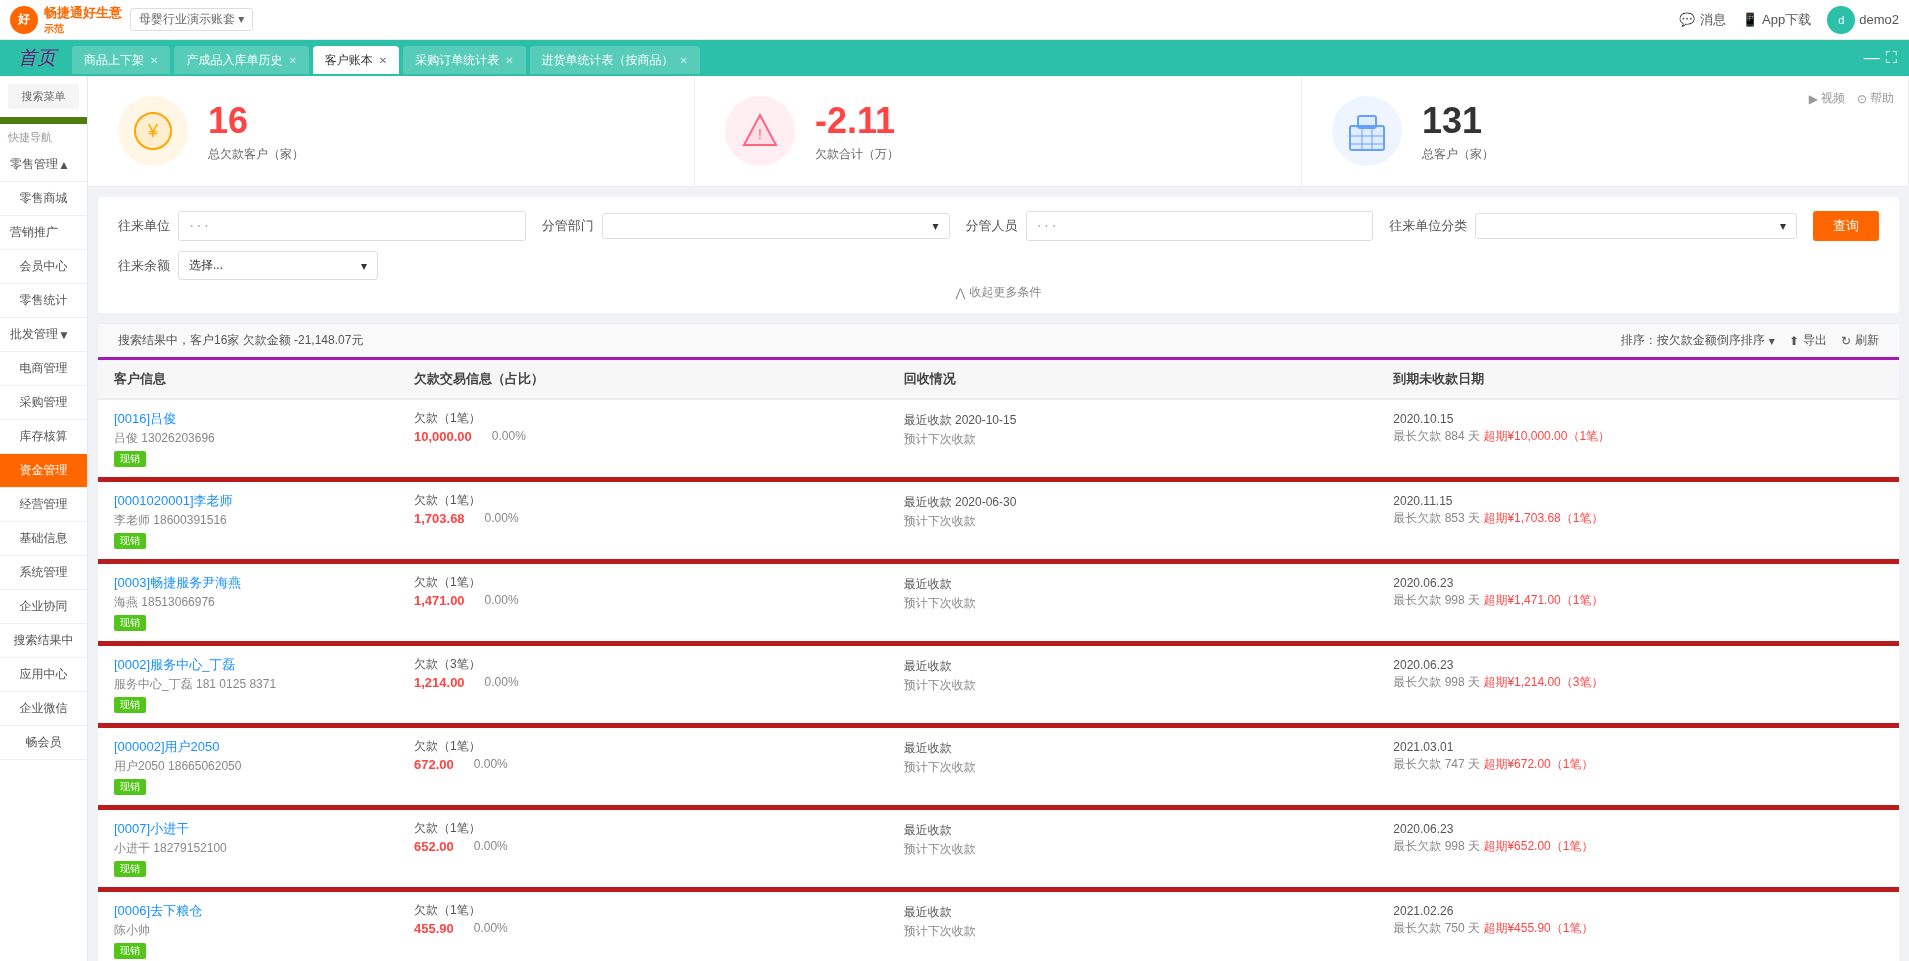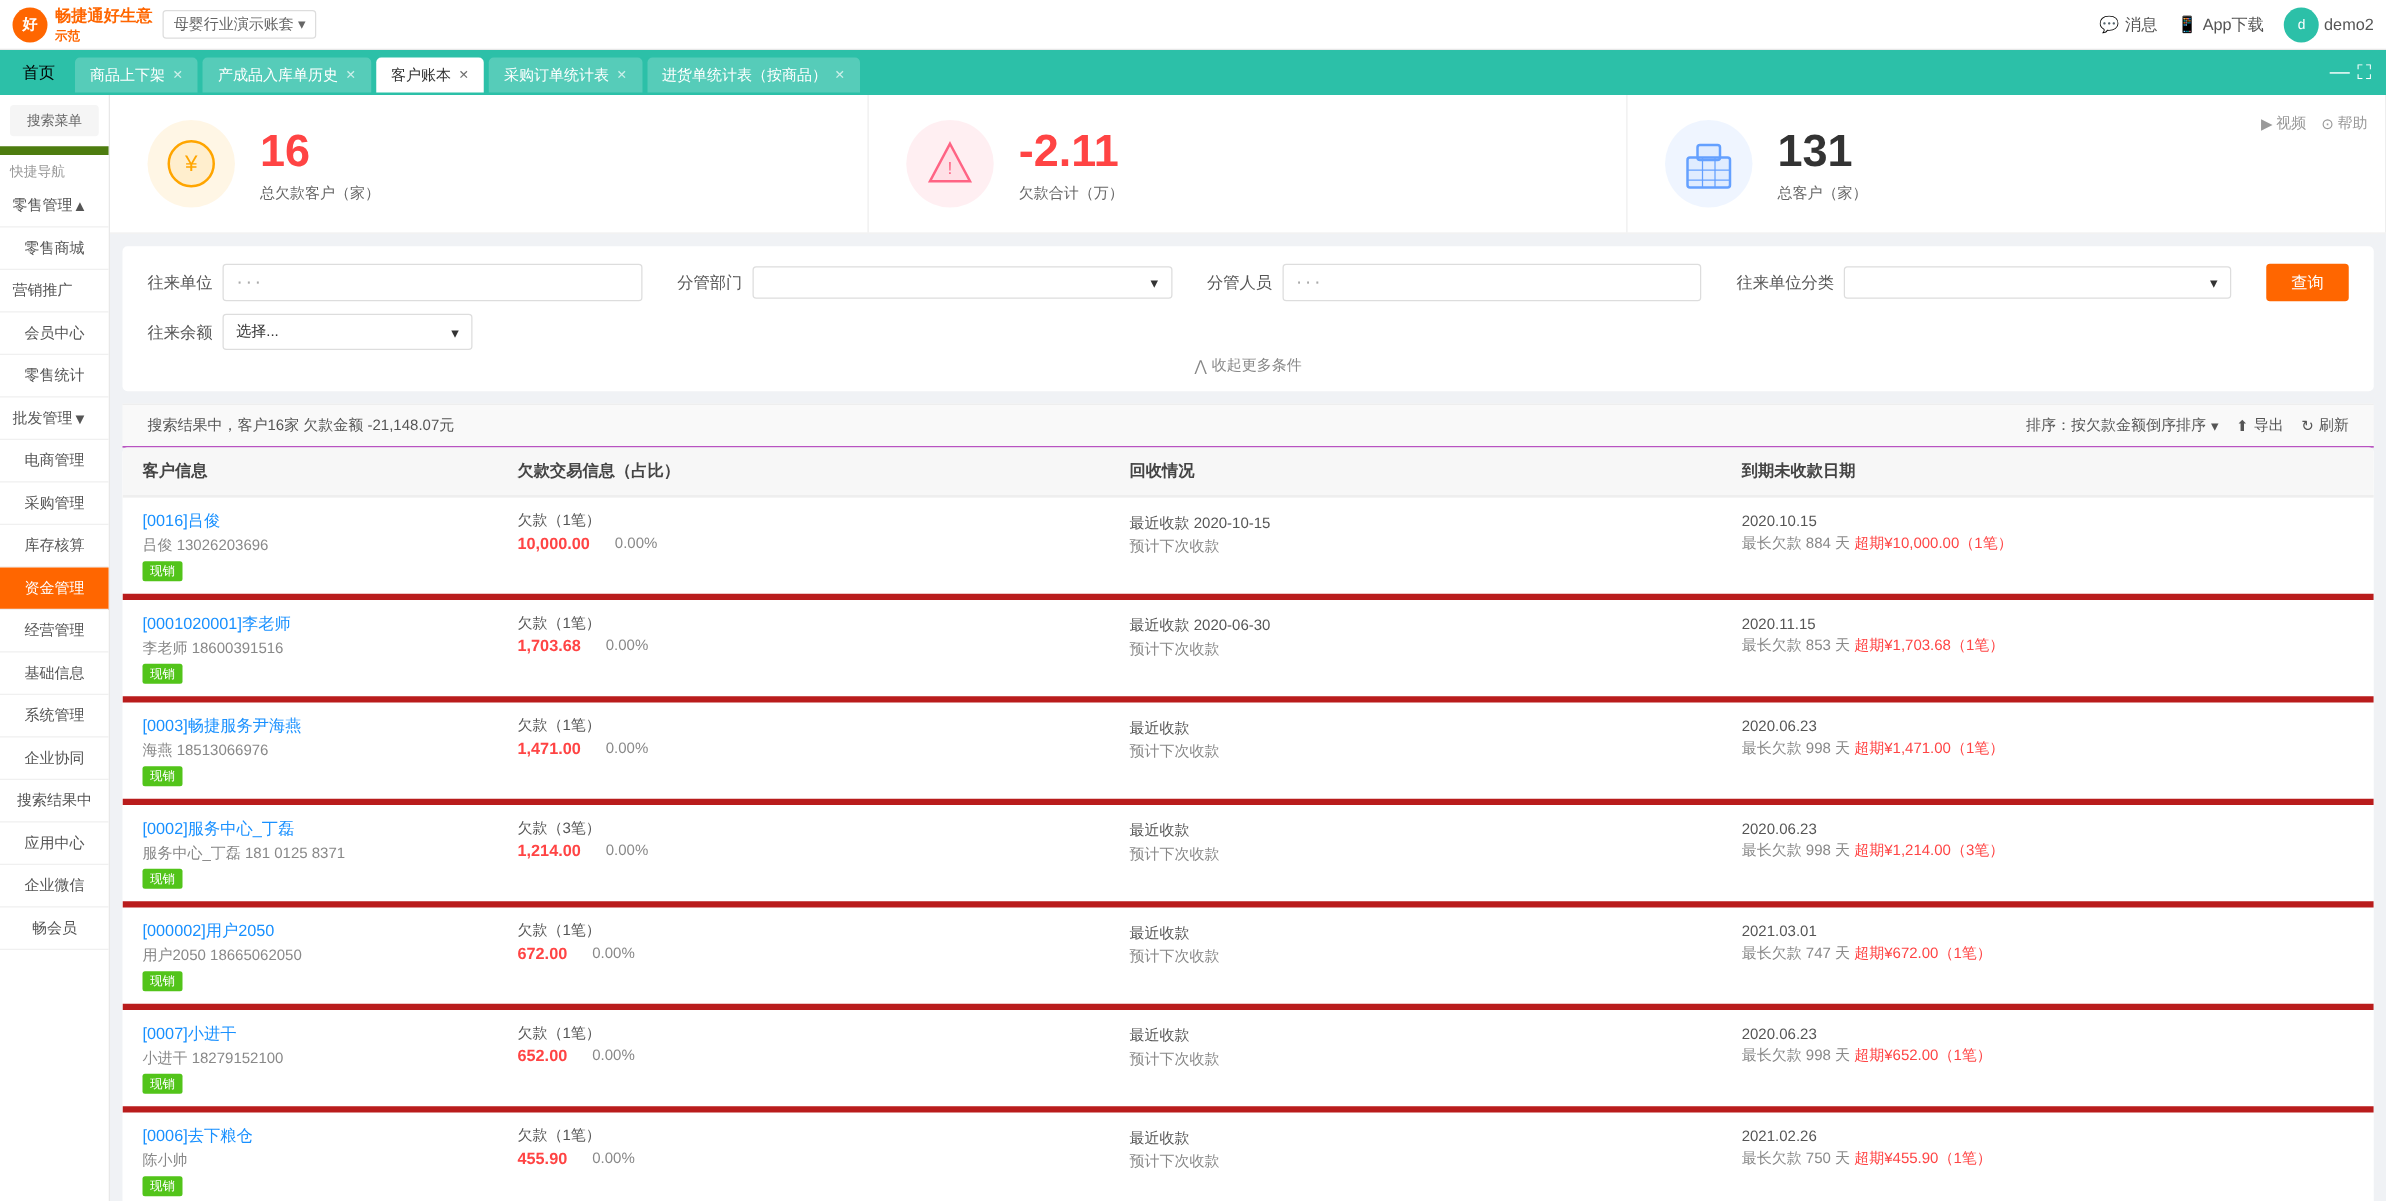--- a/index.html
+++ b/index.html
@@ -26,21 +26,21 @@
     .sidebar-item { padding: 8px 6px; text-align: center; cursor: pointer; font-size: 12px; color: #555; border-bottom: 1px solid #f0f0f0; }
     .sidebar-item.active { background: #ff6600; color: white; }
     .sidebar-item-with-arrow { display: flex; align-items: center; justify-content: flex-start; padding: 8px 10px; font-size: 12px; color: #555; cursor: pointer; border-bottom: 1px solid #f0f0f0; }
 
     
     .tab-bar { display: flex; align-items: center; background: #2cc0a8; height: 36px; padding: 0 4px; overflow: hidden; }
     .tab { display: flex; align-items: center; padding: 0 12px; height: 28px; margin: 4px 2px 0; border-radius: 4px 4px 0 0; font-size: 12px; cursor: pointer; gap: 6px; white-space: nowrap; }
     .tab.active { background: #fff; color: #333; }
     .tab.inactive { background: rgba(255,255,255,0.2); color: #fff; }
     .tab .close-btn { font-size: 10px; color: inherit; opacity: 0.7; }
-    .tab-home { background: transparent; color: #000000; font-size: 13px; padding: 0 14px; cursor: pointer; }
+    .tab-home { background: transparent; color: #701a75; font-size: 19px; padding: 0 14px; cursor: pointer; font-style: italic; }
     .tab-actions { margin-left: auto; display: flex; align-items: center; gap: 6px; color: #fff; font-size: 16px; padding: 0 8px; }
 
     
     .content { flex: 1; background: #f0f2f5; overflow-y: auto; padding: 0; }
 
     
     .stats-header { display: flex; background: #fff; margin: 0; border-bottom: 1px solid #eee; }
     .stat-card { flex: 1; display: flex; align-items: center; padding: 20px 30px; gap: 20px; border-right: 1px solid #eee; position: relative; }
     .stat-icon { width: 70px; height: 70px; border-radius: 50%; display: flex; align-items: center; justify-content: center; font-size: 30px; }
     .stat-icon.orange { background: rgba(255,165,0,0.1); color: #ffa500; }
@@ -48,32 +48,32 @@
     .stat-icon.blue { background: rgba(100,160,255,0.1); color: #64a0ff; }
     .stat-info { flex: 1; }
     .stat-value { font-size: 36px; font-weight: bold; }
     .stat-value.red { color: #ff4444; }
     .stat-value.dark { color: #333; font-weight: 900; }
     .stat-label { font-size: 12px; color: #666; margin-top: 4px; }
     .stat-top-right { position: absolute; top: 14px; right: 14px; font-size: 12px; color: #999; display: flex; gap: 12px; }
 
     
     .filter-area { background: #fff; padding: 14px 20px 8px; margin: 10px; border-radius: 4px; }
-    .filter-row { display: flex; align-items: center; gap: 28px; margin-bottom: 10px; }
+    .filter-row { display: flex; align-items: center; gap: 16px; margin-bottom: 10px; }
     .filter-item { display: flex; align-items: center; gap: 8px; flex: 1; }
     .filter-label { font-size: 13px; color: #555; white-space: nowrap; }
     .filter-input { flex: 1; border: 1px solid #ddd; padding: 5px 10px; border-radius: 3px; font-size: 12px; color: #333; display: flex; align-items: center; justify-content: space-between; cursor: pointer; background: #fff; min-width: 160px; }
     .filter-input .dots { color: #aaa; font-size: 16px; letter-spacing: 2px; }
     .filter-select { flex: 1; border: 1px solid #ddd; padding: 5px 10px; border-radius: 3px; font-size: 12px; color: #333; display: flex; align-items: center; justify-content: space-between; cursor: pointer; background: #fff; min-width: 200px; }
     .search-btn { background: #ff6600; color: white; border: none; padding: 6px 20px; border-radius: 3px; cursor: pointer; font-size: 13px; }
     .collapse-row { display: flex; justify-content: center; padding: 4px; }
     .collapse-btn { font-size: 12px; color: #888; cursor: pointer; display: flex; align-items: center; gap: 4px; }
 
     
-    .results-bar { display: flex; align-items: center; justify-content: space-between; padding: 8px 20px; background: #f9f9f9; border-top: 1px solid #eee; border-bottom: 1px solid #a21caf; font-size: 12px; color: #555; margin: 0 10px; }
+    .results-bar { display: flex; align-items: center; justify-content: space-between; padding: 8px 20px; background: #f9f9f9; border-top: 1px solid #eee; border-bottom: 3px solid #a21caf; font-size: 12px; color: #555; margin: 0 10px; }
     .results-actions { display: flex; align-items: center; gap: 14px; color: #555; }
     .results-actions span { cursor: pointer; display: flex; align-items: center; gap: 4px; }
     .results-actions .sort-label { color: #555; }
 
     
     .table-container { margin: 0 10px 10px; background: #fff; border-radius: 4px; overflow: hidden; }
     .table-header { display: grid; grid-template-columns: 300px 1fr 1fr 1fr; background: #f7f7f7; padding: 10px 16px; border-bottom: 2px solid #eee; font-weight: bold; font-size: 13px; color: #444; }
     .table-row { display: grid; grid-template-columns: 300px 1fr 1fr 1fr; padding: 10px 16px; border-bottom: 5px solid #b91c1c; align-items: start; }
     .customer-info { }
     .customer-name { color: #1890ff; cursor: pointer; font-size: 13px; }

